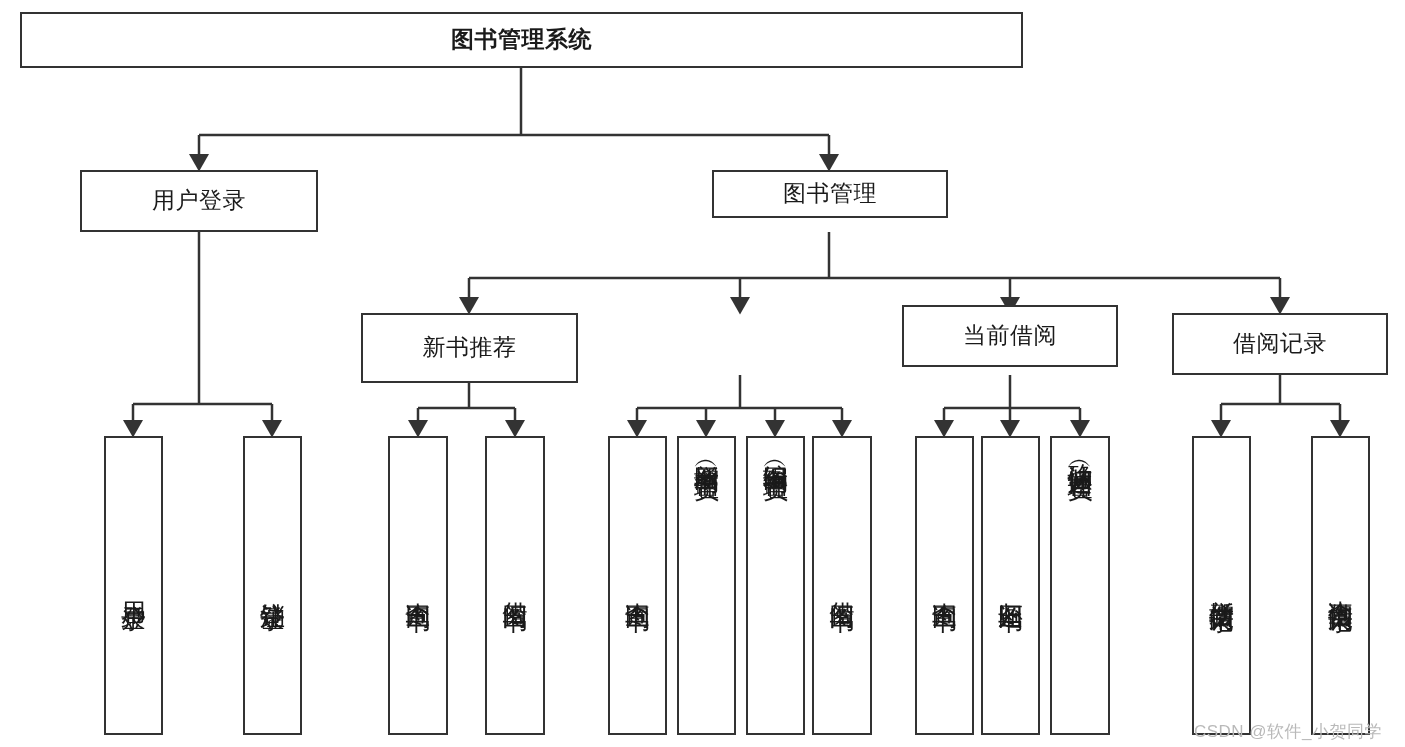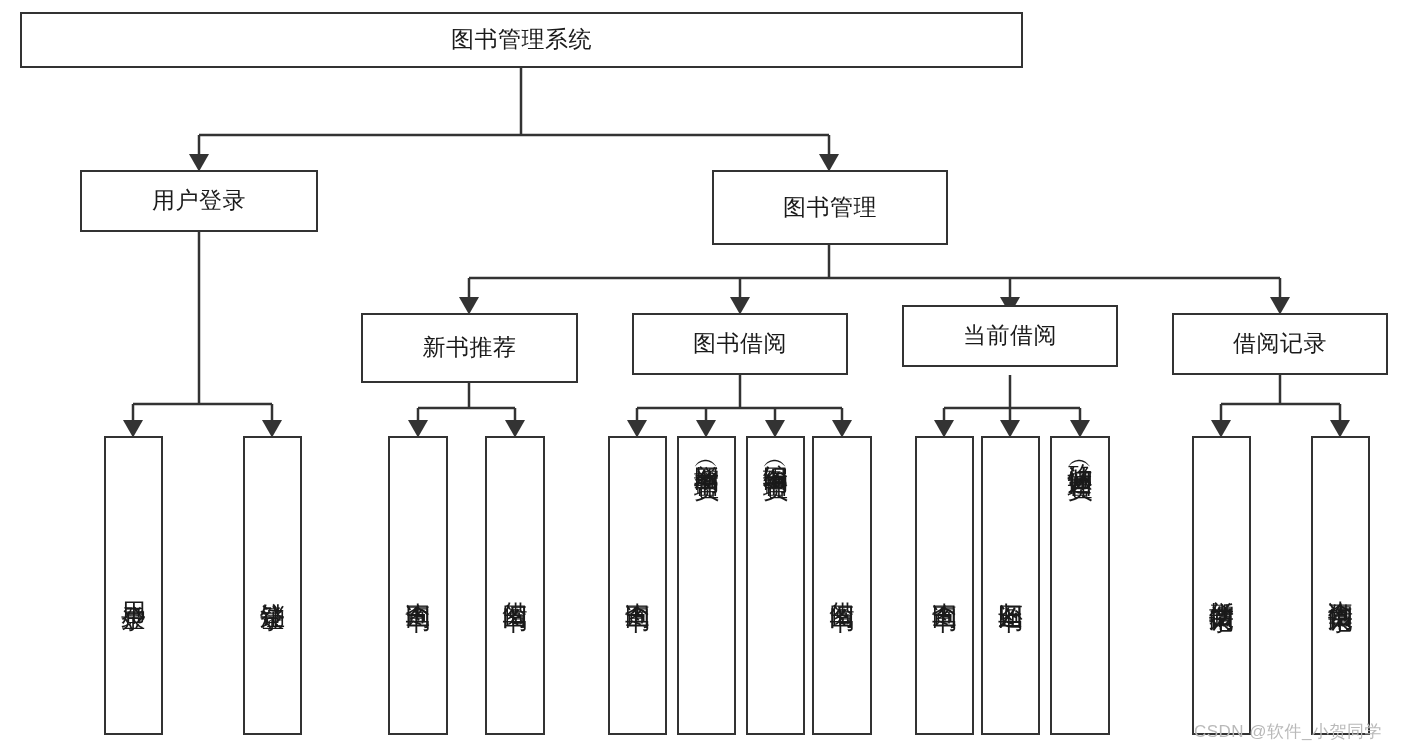--- a/index.html
+++ b/index.html
@@ -120,36 +120,33 @@
       <path d="M1010,408 L1010,428" marker-end="url(#arrow)"></path>
       <path d="M1080,408 L1080,428" marker-end="url(#arrow)"></path>
 
       <path d="M1280,375 L1280,404"></path>
       <path d="M1221,404 L1340,404"></path>
       <path d="M1221,404 L1221,428" marker-end="url(#arrow)"></path>
       <path d="M1340,404 L1340,428" marker-end="url(#arrow)"></path>
     </g>
   </svg>
 
-  <div class="node h" style="left:20px; top:12px; width:1003px; height:56px;">
+  <div class="node h" style="left:20px; top:12px; width:1003px; height:56px;font-weight:bold;">
     <span class="label">图书管理系统</span>
   </div>
 
   <div class="node h" style="left:80px; top:170px; width:238px; height:62px;">
     <span class="label">用户登录</span>
   </div>
-  <div class="node h" style="left:712px; top:170px; width:236px; height:75px;">
+  <div class="node h" style="left:712px; top:170px; width:236px; height:48px;">
     <span class="label">图书管理</span>
   </div>
 
   <div class="node h" style="left:361px; top:313px; width:217px; height:70px;">
     <span class="label">新书推荐</span>
-  </div>
-  <div class="node h" style="left:632px; top:313px; width:216px; height:62px;">
-    <span class="label">图书借阅</span>
   </div>
   <div class="node h" style="left:902px; top:305px; width:216px; height:62px;">
     <span class="label">当前借阅</span>
   </div>
   <div class="node h" style="left:1172px; top:313px; width:216px; height:62px;">
     <span class="label">借阅记录</span>
   </div>
 
   <div class="node v center" style="left:104px; top:436px; width:59px; height:299px;">
     <span class="label">用户登录</span>

